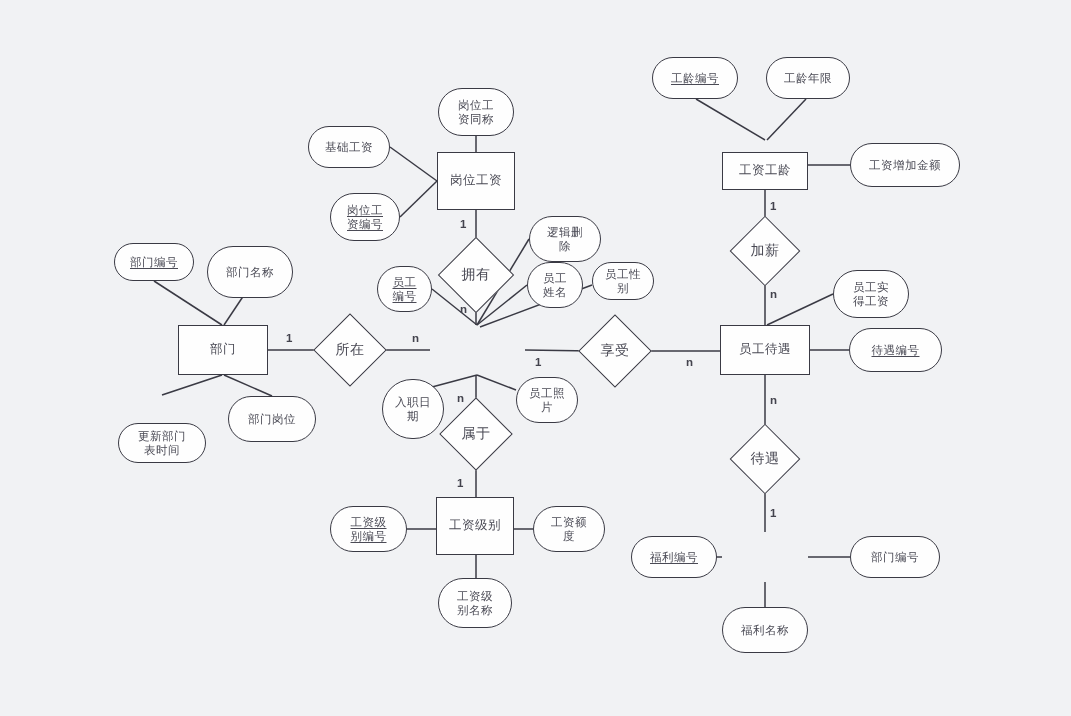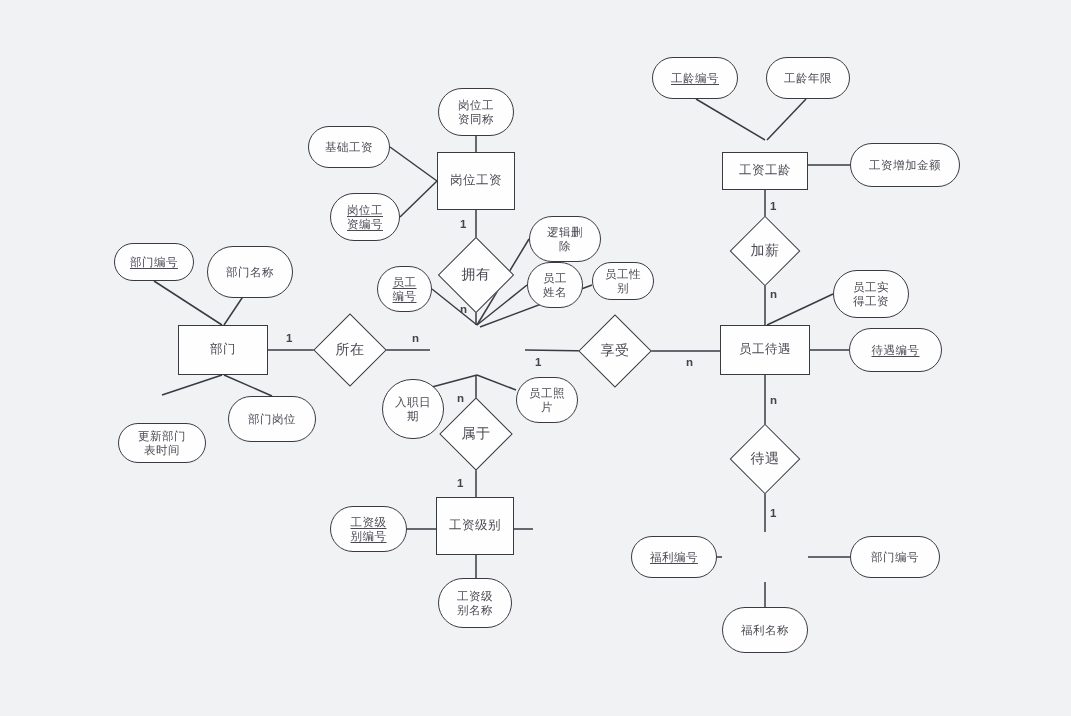--- a/index.html
+++ b/index.html
@@ -133,20 +133,22 @@
     <div class="node attr" style="left: 516px; top: 377px; width: 62px; height: 46px;"><span>员工照
 片</span></div>
     <div class="node attr key" style="left: 652px; top: 57px; width: 86px; height: 42px;"><span>工龄编号</span></div>
     <div class="node attr" style="left: 766px; top: 57px; width: 84px; height: 42px;"><span>工龄年限</span></div>
     <div class="node attr" style="left: 850px; top: 143px; width: 110px; height: 44px;"><span>工资增加金额</span></div>
     <div class="node attr" style="left: 833px; top: 270px; width: 76px; height: 48px;"><span>员工实
 得工资</span></div>
     <div class="node attr key" style="left: 849px; top: 328px; width: 93px; height: 44px;"><span>待遇编号</span></div>
     <div class="node attr key" style="left: 330px; top: 506px; width: 77px; height: 46px;"><span>工资级
 别编号</span></div>
+    <div class="node attr" style="left: 533px; top: 506px; width: 72px; height: 46px;"><span>工资额
+度</span></div>
     <div class="node attr" style="left: 438px; top: 578px; width: 74px; height: 50px;"><span>工资级
 别名称</span></div>
     <div class="node attr key" style="left: 631px; top: 536px; width: 86px; height: 42px;"><span>福利编号</span></div>
     <div class="node attr" style="left: 850px; top: 536px; width: 90px; height: 42px;"><span>部门编号</span></div>
     <div class="node attr" style="left: 722px; top: 607px; width: 86px; height: 46px;"><span>福利名称</span></div>
     <div class="card" style="left: 286px; top: 332px;">1</div>
     <div class="card" style="left: 412px; top: 332px;">n</div>
     <div class="card" style="left: 460px; top: 218px;">1</div>
     <div class="card" style="left: 460px; top: 303px;">n</div>
     <div class="card" style="left: 535px; top: 356px;">1</div>

